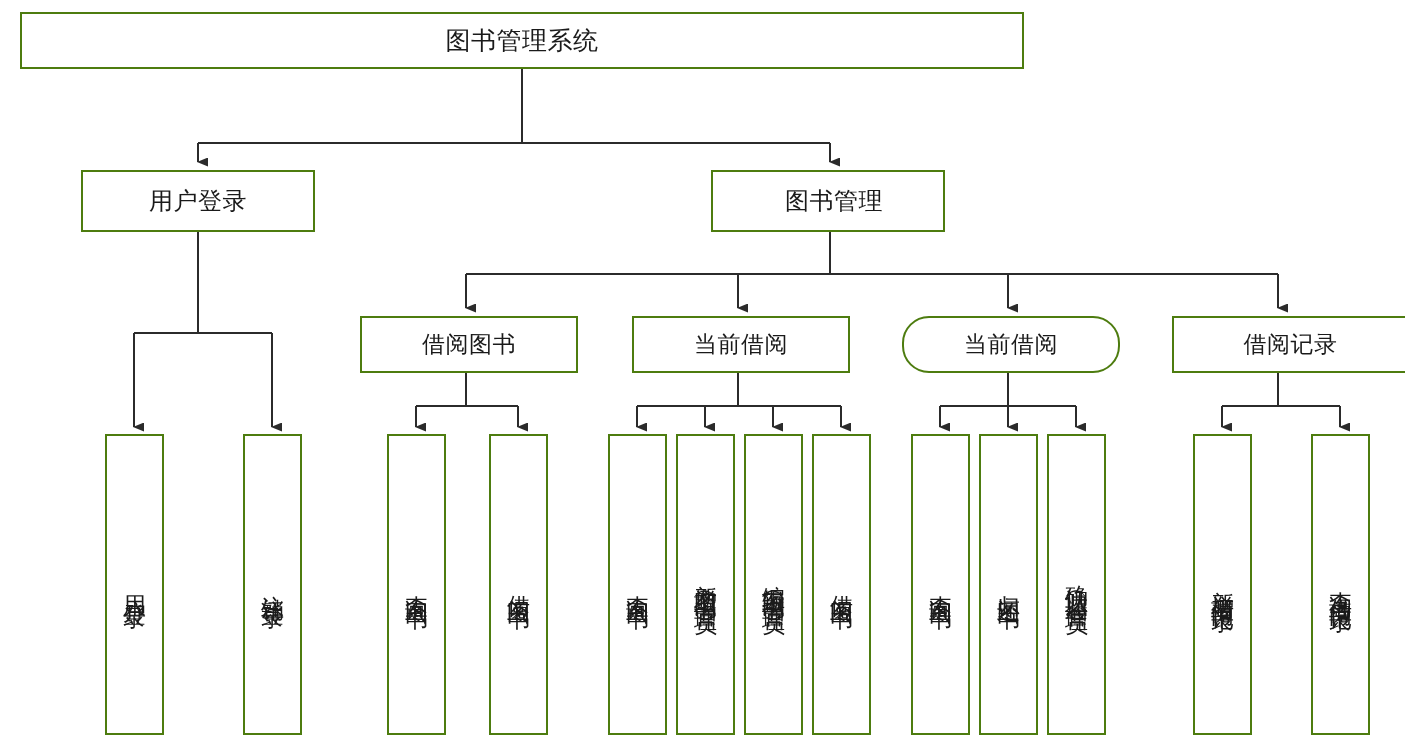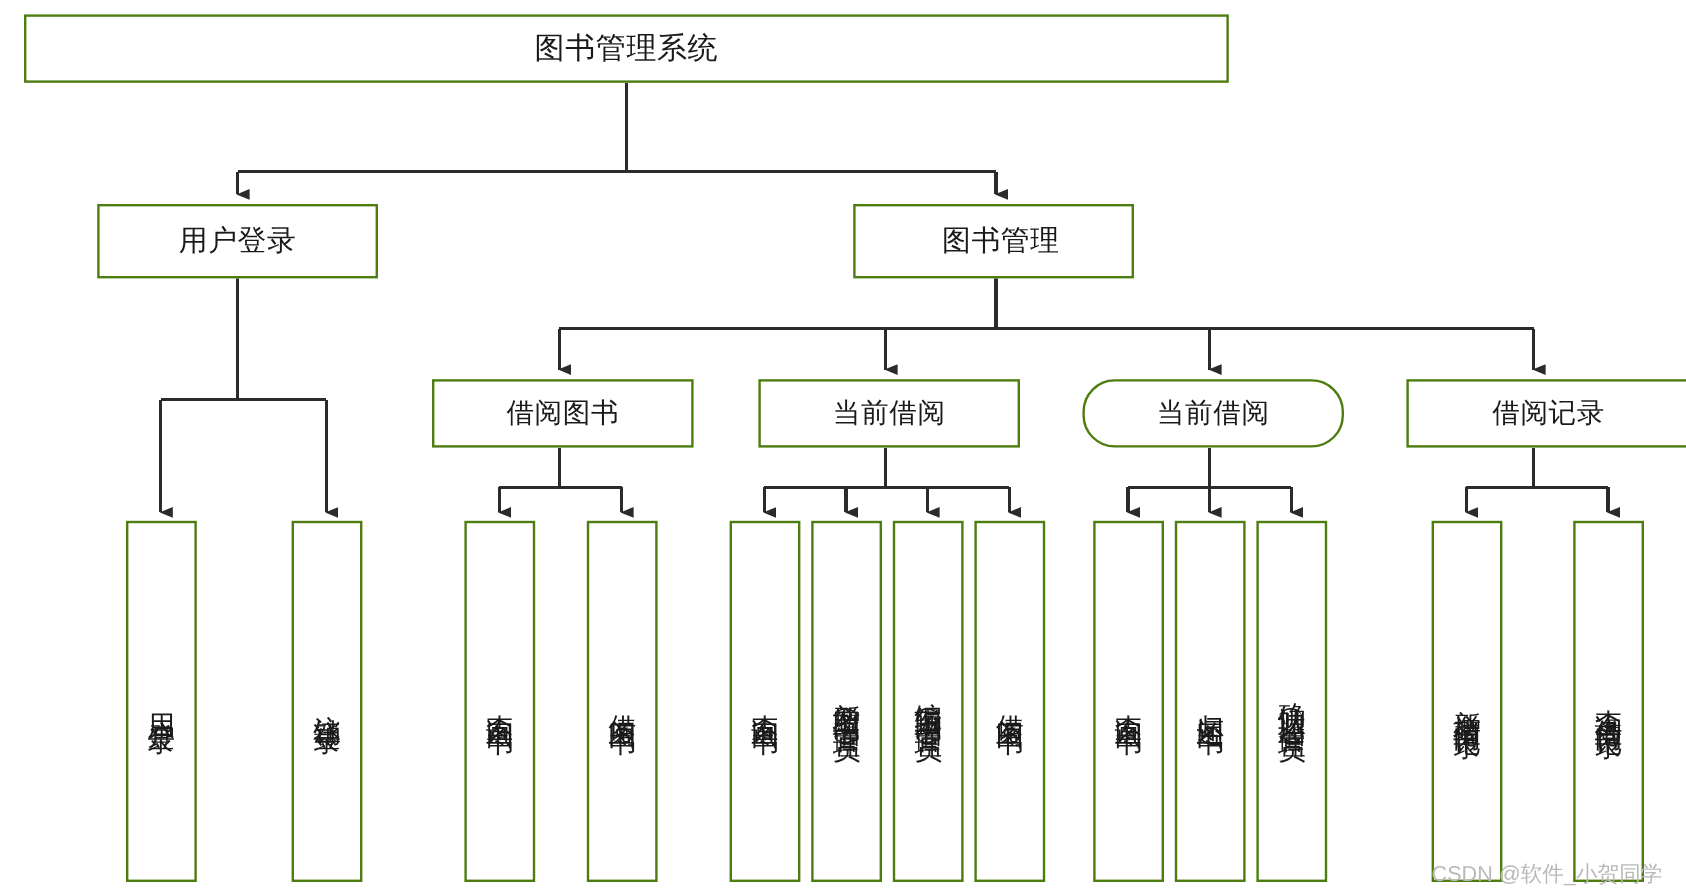--- a/index.html
+++ b/index.html
@@ -178,15 +178,14 @@
     <span class="node-label">确认归还（管理员）</span>
   </div>
 
   <div class="node-box leaf" style="left:1193px; top:434px; width:59px; height:301px;">
     <span class="node-label">新增借阅记录</span>
   </div>
   <div class="node-box leaf" style="left:1311px; top:434px; width:59px; height:301px;">
     <span class="node-label">查询借阅记录</span>
   </div>
 
-  <div class="watermark" style="left:1193px; top:716px;">CSDN @软件_小贺同学</div>
 
 </div>
 
 </body></html>

